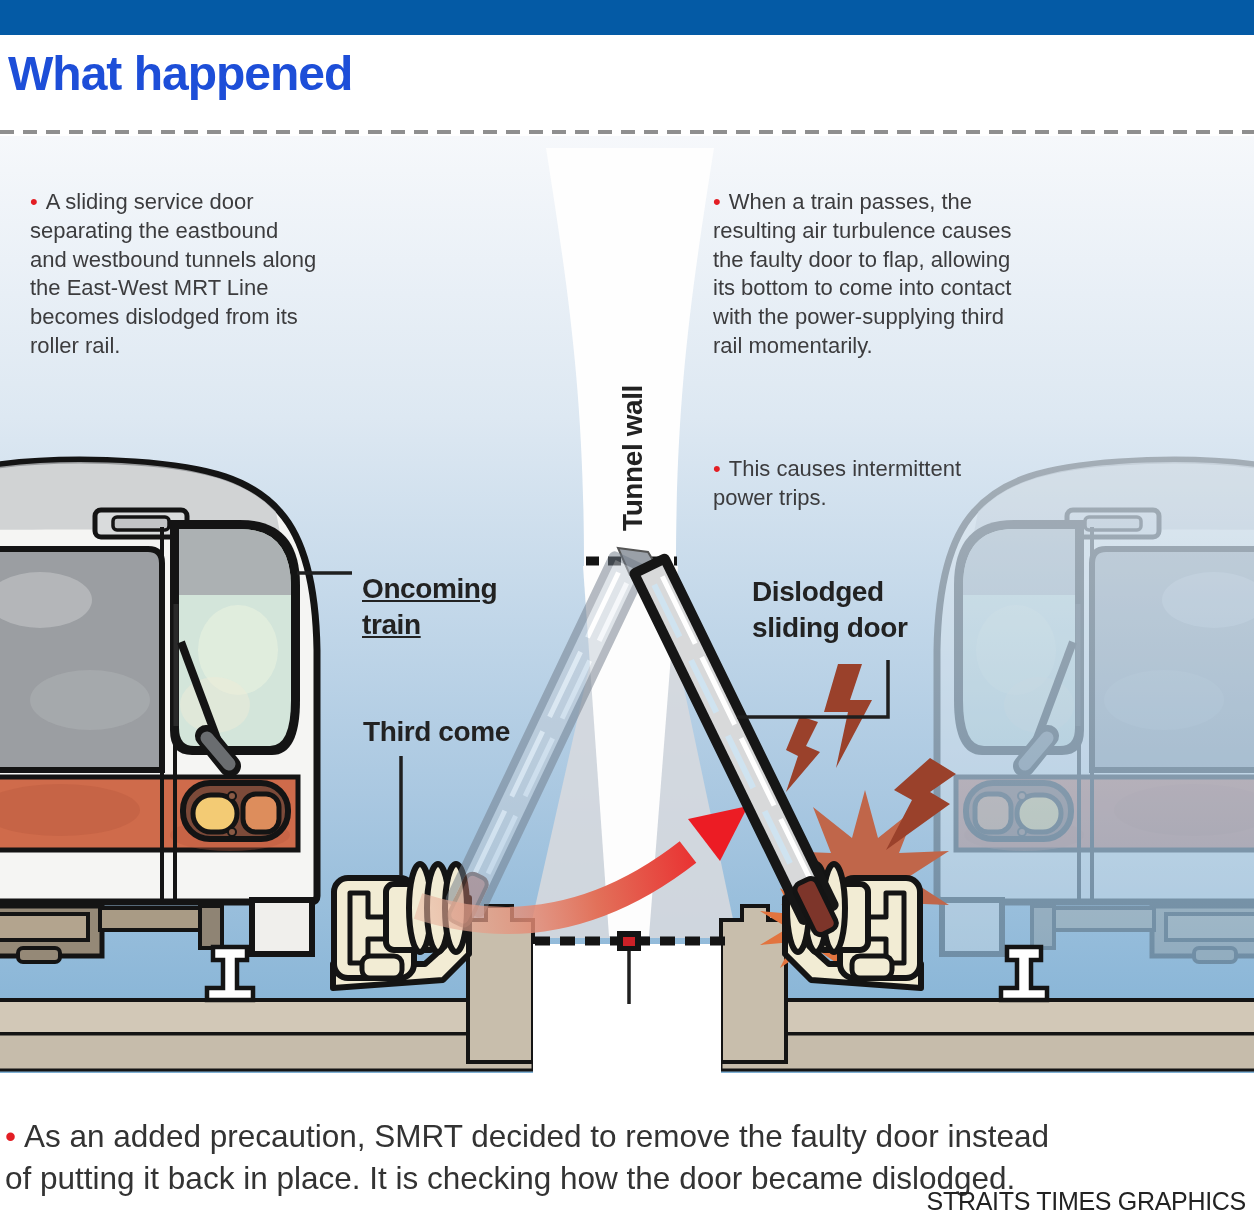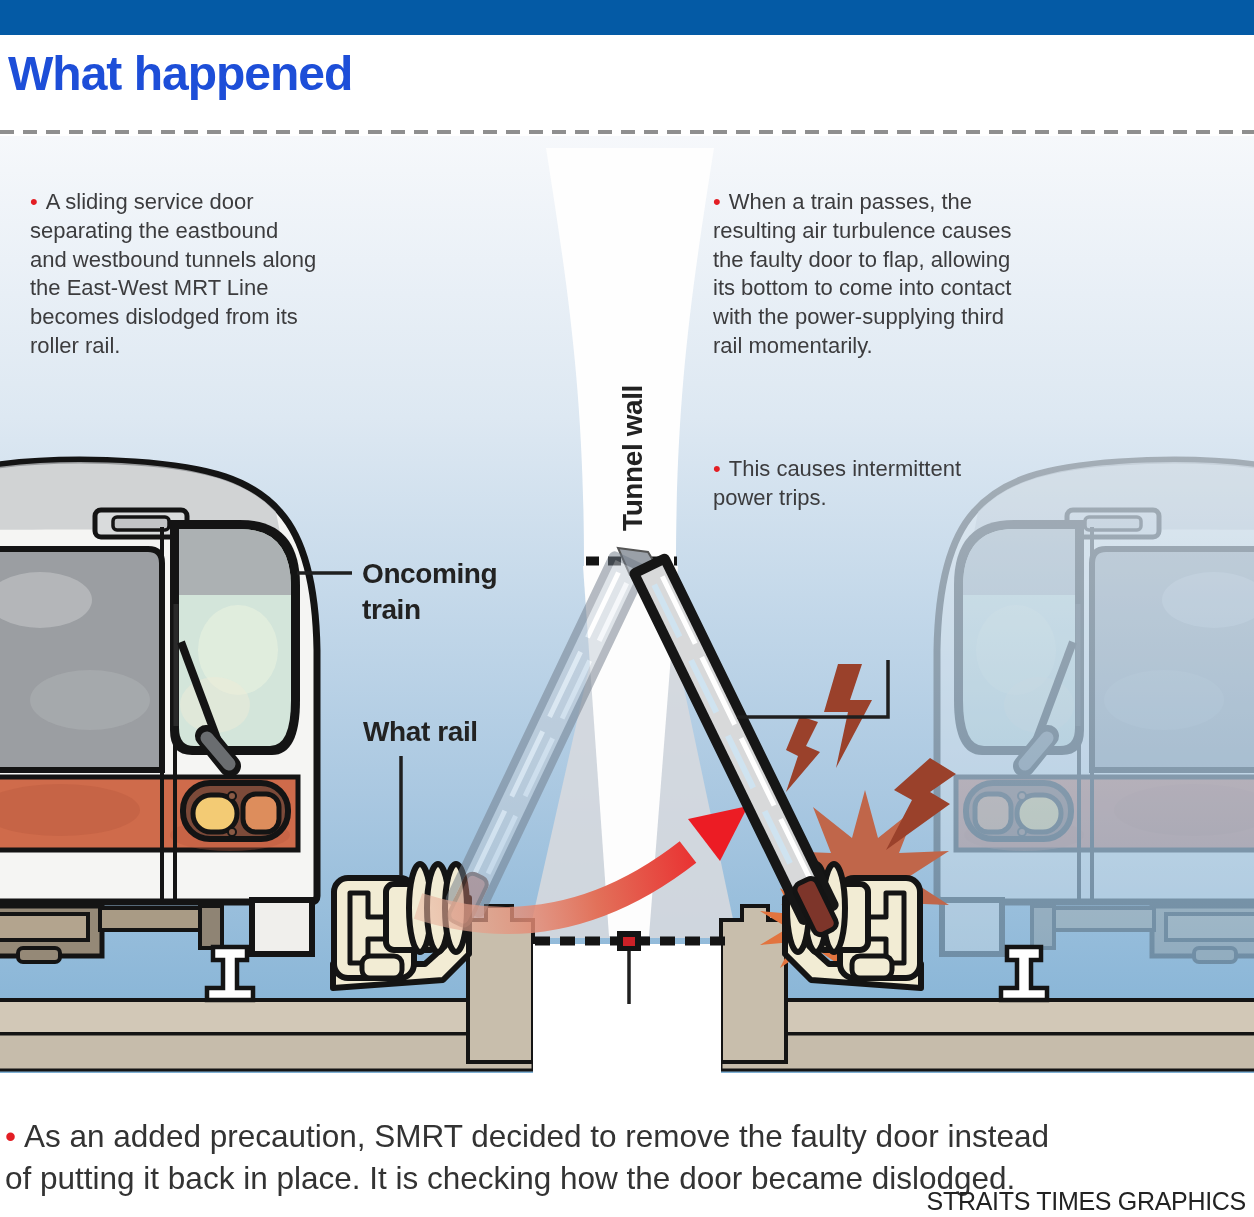--- a/index.html
+++ b/index.html
@@ -11,21 +11,21 @@
   .dash-sep{position:absolute;left:0;top:130px;width:1254px;height:4px;
             background:repeating-linear-gradient(90deg,#8f8f8f 0 14px,transparent 14px 23px);}
   #diagram-svg{position:absolute;left:0;top:0;}
   .bullet-para{position:absolute;font-size:22px;line-height:1.31;color:#3c3c3e;white-space:pre-line;}
   .dot{color:#e31e24;margin-right:8px;}
   #bullet-left{left:30px;top:166px;width:600px;}
   #bullet-right1{left:713px;top:166px;width:535px;}
   #bullet-right2{left:713px;top:414px;width:535px;margin-top:41px;}
   .dlabel{position:absolute;font-size:28px;font-weight:700;color:#222;line-height:1.3;
           white-space:pre-line;letter-spacing:-0.4px;}
-  #lbl-oncoming{left:362px;top:556px;}
+  #lbl-oncoming{left:362px;top:571px;text-decoration:underline;}
   #lbl-thirdrail{left:363px;top:714px;}
   #lbl-dislodged{left:752px;top:574px;}
   #lbl-roller{left:537px;top:1006px;width:186px;text-align:center;}
   #lbl-tunnel{left:633px;top:458px;transform:translate(-50%,-50%) rotate(-90deg);white-space:nowrap;}
   #bullet-bottom{left:5px;top:1083px;width:1244px;font-size:31.5px;line-height:1.34;color:#333;}
   #credit{position:absolute;right:8px;top:1178px;font-size:25px;color:#222;letter-spacing:-0.3px;margin-top:9px;}
 </style>
 </head>
 <body>
 
@@ -196,19 +196,21 @@
 its bottom to come into contact
 with the power-supplying third
 rail momentarily.</span></p>
 
   <p class="bullet-para" id="bullet-right2"><span class="dot">•</span><span>This causes intermittent
 power trips.</span></p>
 
   <div class="dlabel" id="lbl-tunnel">Tunnel wall</div>
   <div class="dlabel" id="lbl-oncoming">Oncoming
 train</div>
-  <div class="dlabel" id="lbl-thirdrail">What rail</div>
+  <div class="dlabel" id="lbl-thirdrail">Third come</div>
+  <div class="dlabel" id="lbl-dislodged">Dislodged
+sliding door</div>
 
   <p class="bullet-para" id="bullet-bottom"><span class="dot">•</span><span>As an added precaution, SMRT decided to remove the faulty door instead
 of putting it back in place. It is checking how the door became dislodged.</span></p>
 
   <div id="credit">STRAITS TIMES GRAPHICS</div>
 </div>
 
 </body></html>

